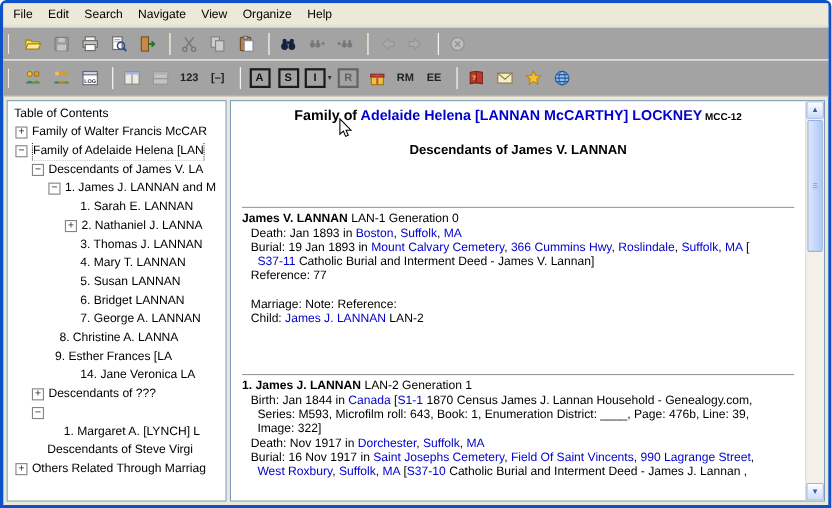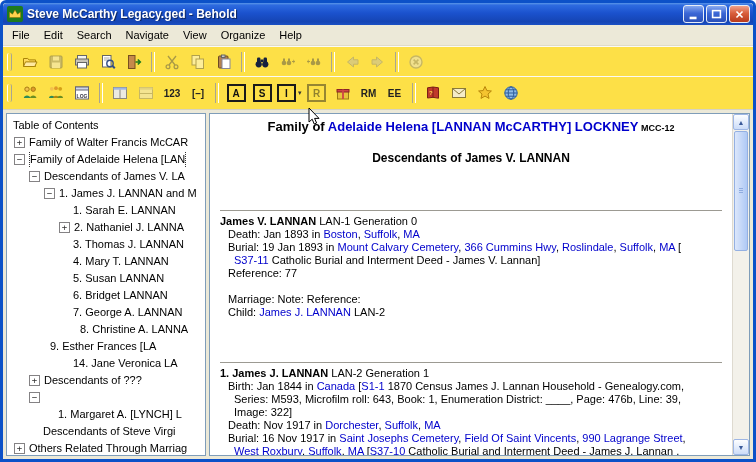--- a/index.html
+++ b/index.html
@@ -12,21 +12,21 @@
   .app-icon svg{width:16px;height:16px;display:block;}
   .title-text{flex:1;color:#fff;font-weight:bold;font-size:12px;text-shadow:1px 1px 1px rgba(0,0,0,.55);white-space:nowrap;overflow:hidden;}
   .winbtn{width:21px;height:18px;margin-left:2px;border:1px solid #E8EEF8;border-radius:3px;display:flex;align-items:center;justify-content:center;box-sizing:border-box;}
   .winbtn svg{width:13px;height:13px;display:block;}
   .btn-blue{background:linear-gradient(180deg,#88AAEF,#3B67D6 45%,#2A50B8);}
   .btn-close{background:linear-gradient(180deg,#F0A088,#D95F3C 45%,#B83A1C);}
   
   .menubar{height:20px;flex:0 0 20px;display:flex;align-items:center;background:#ECE9D8;border-bottom:1px solid #E0DCC8;padding-left:2px;font-size:11px;color:#000;}
   .menu-item{padding:2px 7px;cursor:default;}
   
-  .toolbar{display:flex;align-items:center;background:#fde047;border-top:1px solid #FBFAF6;padding:1px 2px;}
+  .toolbar{display:flex;align-items:center;background:#a3a3a3;border-top:1px solid #FBFAF6;padding:1px 2px;}
   .tb1{height:27px;flex:0 0 27px;}
   .tb2{height:30px;flex:0 0 30px;border-bottom:1px solid #D6D2C2;}
   .grip{width:3px;height:18px;border-left:1px solid #FFF;border-right:1px solid #A9A592;margin:0 5px 0 2px;border-radius:2px;}
   .tb-btn{min-width:24px;height:22px;display:flex;align-items:center;justify-content:center;margin:0 1px;border:1px solid transparent;box-sizing:border-box;}
   .tb-btn .icon svg{width:16px;height:16px;display:block;}
   .tb-btn.disabled{filter:grayscale(100%);opacity:.45;}
   .tb-sep{width:2px;height:20px;border-left:1px solid #A9A592;border-right:1px solid #FFF;margin:0 4px;}
   .tb-box{width:15px;height:14px;border:2px solid #1a1a1a;font-size:10px;font-weight:bold;display:flex;align-items:center;justify-content:center;color:#111;box-sizing:content-box;background:transparent;}
   .tb-label{font-size:10px;font-weight:bold;color:#222;letter-spacing:0;}
   .caret{font-size:7px;color:#333;margin-left:2px;}
@@ -59,44 +59,20 @@
   .sb-thumb{position:absolute;left:1px;right:1px;top:17px;height:118px;background:linear-gradient(90deg,#DCE7FB,#AFC9F5);border:1px solid #94B0E2;border-radius:2px;}
   .sb-thumb::after{content:"";position:absolute;left:4px;right:4px;top:50%;margin-top:-3px;height:6px;
     background:repeating-linear-gradient(180deg,#8FACE0 0 1px,transparent 1px 2px);}
   .mouse-cursor{position:absolute;left:308px;top:107px;z-index:50;pointer-events:none;}
 </style>
 </head>
 <body>
 
 <div class="window">
 
-  <div class="titlebar">
-    <span class="app-icon">
-      <svg viewBox="0 0 16 16">
-          <rect width="16" height="16" rx="2" fill="#1E7A1E"></rect>
-          <path d="M2.5 11.5V6l3 2.2L8 4l2.5 4.2 3-2.2v5.5z" fill="#FFD34D" stroke="#8A6D00" stroke-width="0.5"></path>
-        </svg>
-    </span>
-    <span class="title-text">Steve McCarthy Legacy.ged - Behold</span>
-    <span class="winbtn btn-blue">
-        <svg viewBox="0 0 15 15">
-          <rect x="3" y="10" width="8" height="3" fill="#fff"></rect>
-        </svg>
-      </span>
-    <span class="winbtn btn-blue">
-        <svg viewBox="0 0 15 15">
-          <rect x="3" y="3" width="9" height="8" fill="none" stroke="#fff" stroke-width="1.8"></rect>
-        </svg>
-      </span>
-    <span class="winbtn btn-close">
-        <svg viewBox="0 0 15 15">
-          <path d="M4 4l7 7M11 4l-7 7" stroke="#fff" stroke-width="1.8"></path>
-        </svg>
-      </span>
-  </div>
 
   <div class="menubar">
       <div class="menu-item">File</div>
       <div class="menu-item">Edit</div>
       <div class="menu-item">Search</div>
       <div class="menu-item">Navigate</div>
       <div class="menu-item">View</div>
       <div class="menu-item">Organize</div>
       <div class="menu-item">Help</div>
     </div>
@@ -404,21 +380,21 @@
           <span class="tree-label">5. Susan LANNAN</span>
         </div>
         <div class="tree-row" style="padding-left: 51px;">
           <span class="tree-gap"></span>
           <span class="tree-label">6. Bridget LANNAN</span>
         </div>
         <div class="tree-row" style="padding-left: 51px;">
           <span class="tree-gap"></span>
           <span class="tree-label">7. George A. LANNAN</span>
         </div>
-        <div class="tree-row" style="padding-left: 58px;">
+        <div class="tree-row" style="padding-left: 32px;">
           <span class="tree-gap"></span>
           <span class="tree-label">8. Christine A. LANNA</span>
         </div>
         <div class="tree-row" style="padding-left: 28px;">
           <span class="tree-gap"></span>
           <span class="tree-label">9. Esther Frances [LA</span>
         </div>
         <div class="tree-row" style="padding-left: 51px;">
           <span class="tree-gap"></span>
           <span class="tree-label">14. Jane Veronica LA</span>

